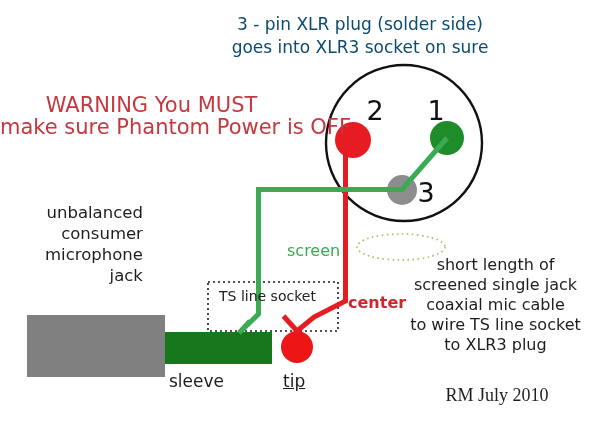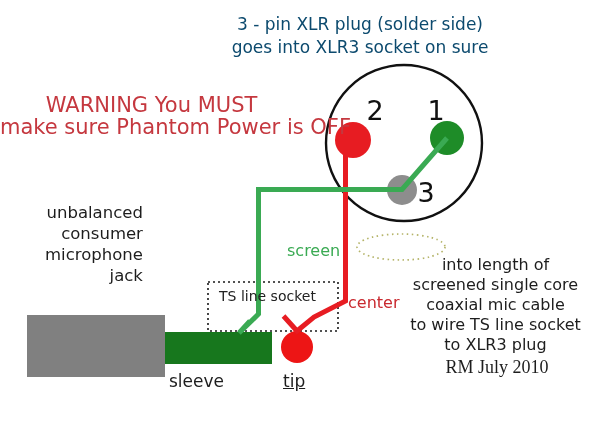--- a/index.html
+++ b/index.html
@@ -17,28 +17,28 @@
   .cable-oval{fill:none;stroke-width:1.7;stroke-dasharray:1.5 3.5;}
   .ts-box{fill:none;stroke:#1a1a1a;stroke-width:1.6;stroke-dasharray:2 3;}
   .wire{fill:none;stroke-width:5;stroke-linejoin:miter;stroke-linecap:butt;}
   .title{left:190px;top:13px;width:340px;text-align:center;
          font-size:17px;line-height:23px;color:#0c4a6e;}
   .warning{left:0px;top:94px;width:303px;text-align:center;
            font-size:21px;line-height:22px;color:#c5383f;}
   .left-note{left:45px;top:202px;font-size:16.5px;line-height:21px;text-align:right;}
   .right-note{left:400px;top:255px;width:191px;text-align:center;
               font-size:16px;line-height:20px;}
-  .signature{left:400px;top:357px;width:194px;text-align:center;
+  .signature{left:400px;top:385px;width:194px;text-align:center;
              font-size:18px;font-family:"Liberation Serif","DejaVu Serif",serif;}
   .pin-num{font-size:27px;line-height:28px;transform:translateX(-50%);color:#111;}
   .pin2-num{left:375px;top:97px;}
   .pin1-num{left:436px;top:97px;}
   .pin3-num{left:426px;top:179px;}
   .label-screen{left:287px;top:241px;font-size:16px;color:#3aaa53;}
-  .label-center{left:348px;top:293px;font-size:16px;color:#c9292f;}
+  .label-center{left:348px;top:293px;font-size:16px;color:#c9292f;font-weight:bold;}
   .label-sleeve{left:169px;top:371px;font-size:17px;}
   .label-tip{left:283px;top:371px;font-size:17px;text-decoration:underline;}
   .label-ts{left:219px;top:288px;font-size:14px;color:#222;text-align:center;}
 </style>
 </head>
 <body>
 
 <div class="canvas">
 
   <svg class="layer" width="600" height="423" viewBox="0 0 600 423">
@@ -66,22 +66,22 @@
   </div>
 
   <div class="t left-note">
     <div>unbalanced</div>
     <div>consumer</div>
     <div>microphone</div>
     <div>jack</div>
   </div>
 
   <div class="t right-note">
-    <div>into length of</div>
-    <div>screened single core</div>
+    <div>short length of</div>
+    <div>screened single jack</div>
     <div>coaxial mic cable</div>
     <div>to wire TS line socket</div>
     <div>to XLR3 plug</div>
   </div>
 
   <div class="t signature">RM July 2010</div>
 
   <div class="t pin-num pin2-num">2</div>
   <div class="t pin-num pin1-num">1</div>
   <div class="t pin-num pin3-num">3</div>

